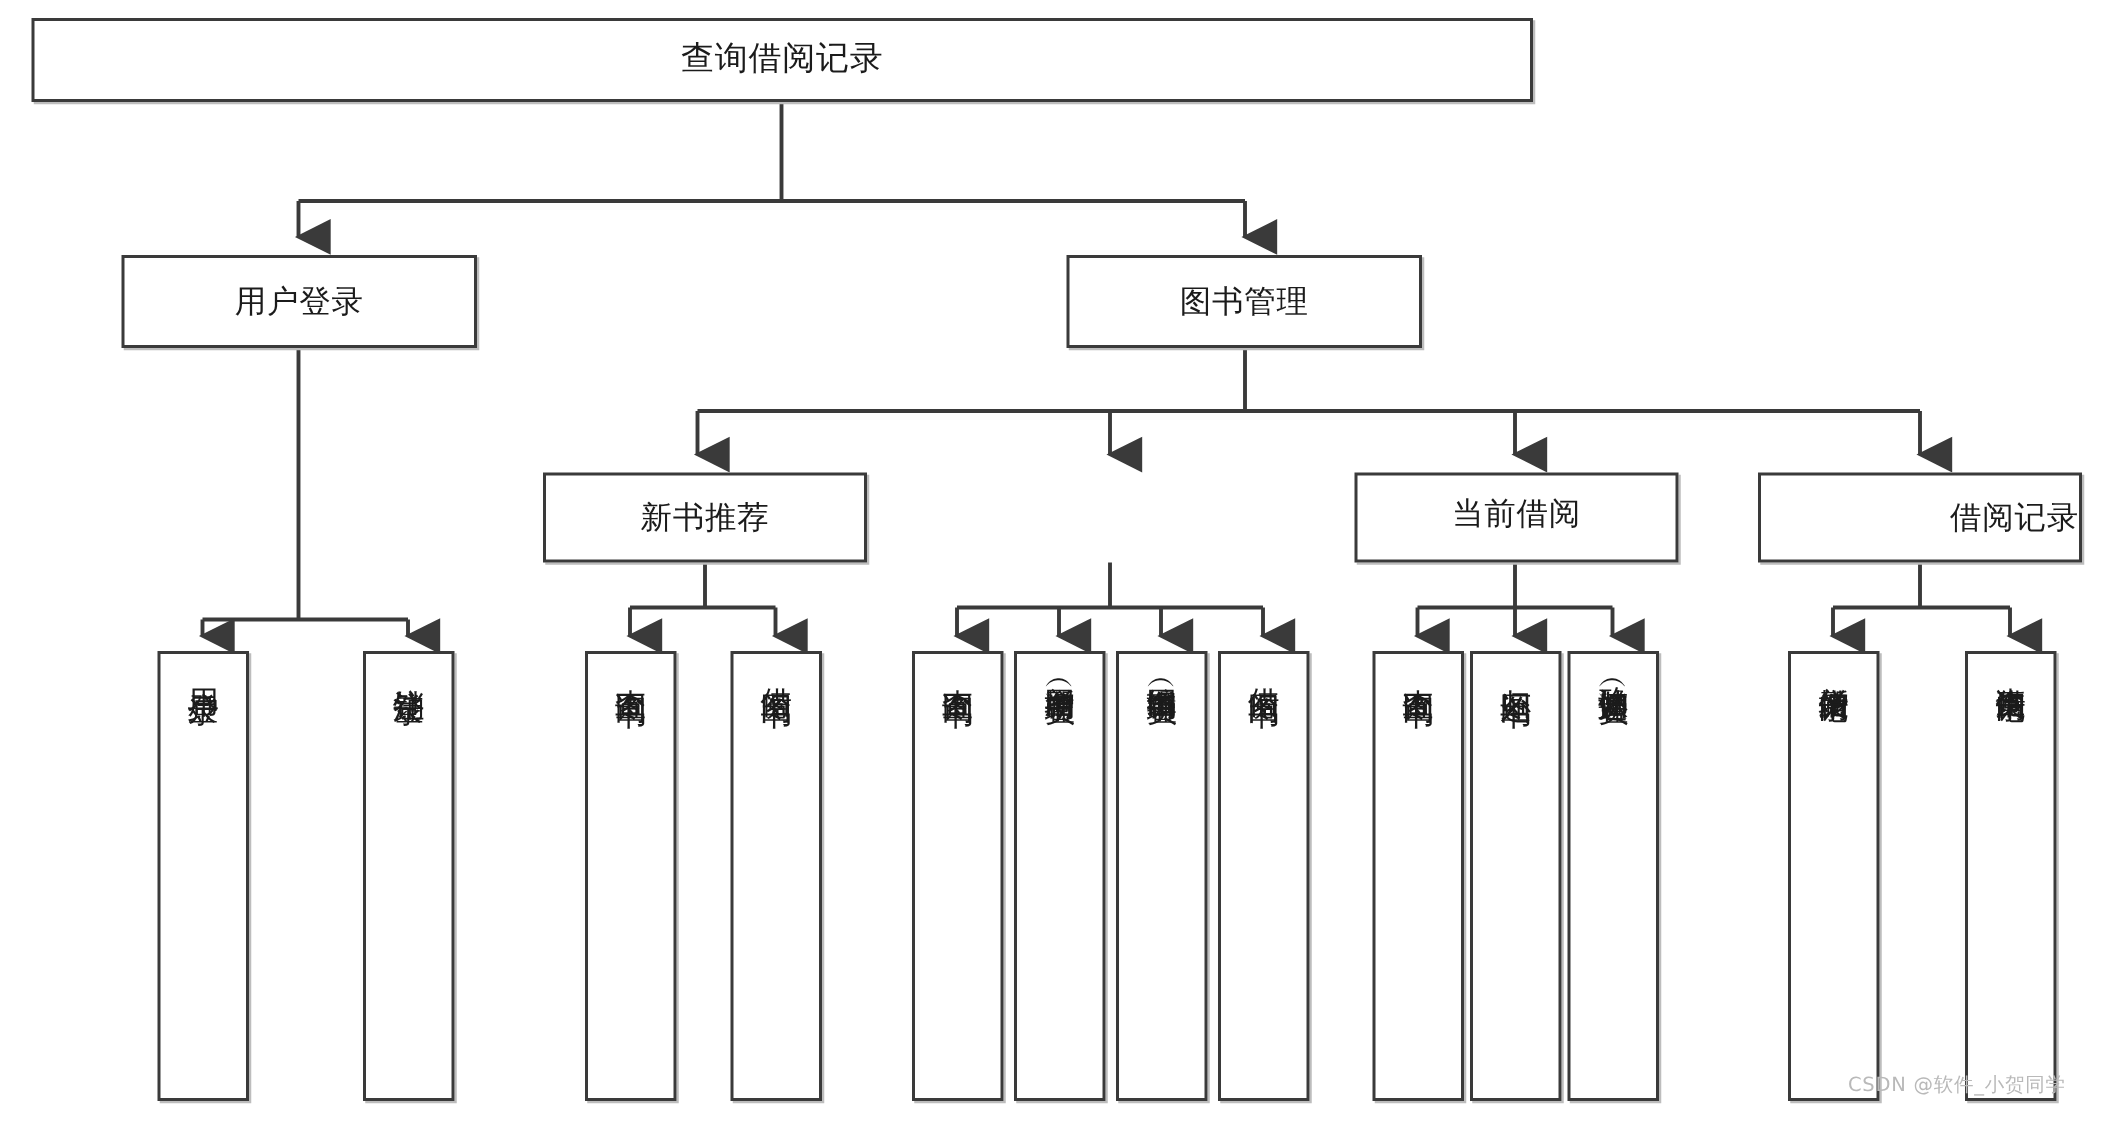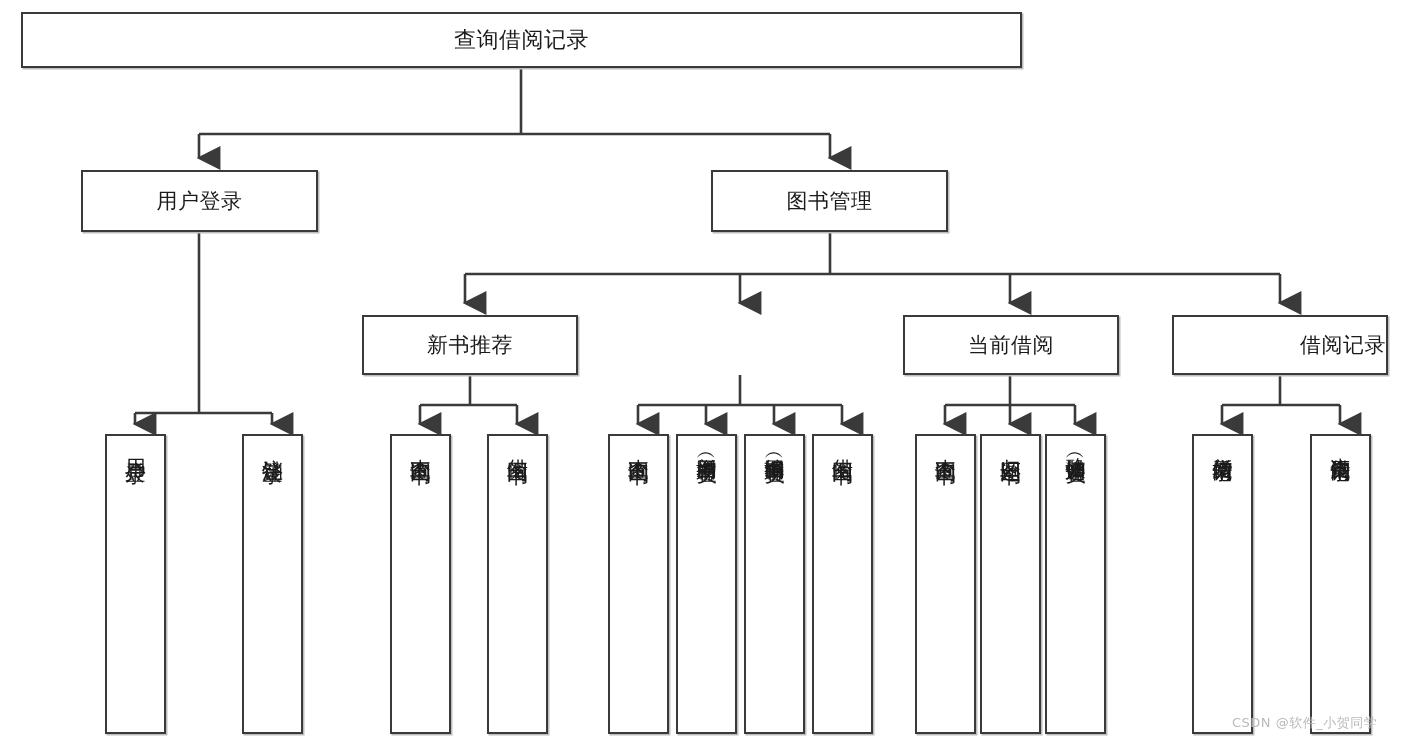--- a/index.html
+++ b/index.html
@@ -135,21 +135,21 @@
   <div class="node horizontal" style="left:81px; top:170px; width:237px; height:62px;">
     <span class="label">用户登录</span>
   </div>
   <div class="node horizontal" style="left:362px; top:315px; width:216px; height:60px;">
     <span class="label">新书推荐</span>
   </div>
 
   <div class="node horizontal" style="left:711px; top:170px; width:237px; height:62px;">
     <span class="label">图书管理</span>
   </div>
-  <div class="node horizontal" style="left:903px; top:315px; width:216px; height:60px;">
+  <div class="node horizontal" style="left:903px; top:315px; width:216px; height:60px;font-family:Liberation Mono, monospace;">
     <span class="label">当前借阅</span>
   </div>
   <div class="node horizontal" style="left:1172px; top:315px; width:216px; height:60px;justify-content:flex-end;">
     <span class="label">借阅记录</span>
   </div>
 
   <div class="node vertical" style="left:105px; top:434px; width:61px; height:300px;">
     <span class="label">用户登录</span>
   </div>
   <div class="node vertical" style="left:242px; top:434px; width:61px; height:300px;">

